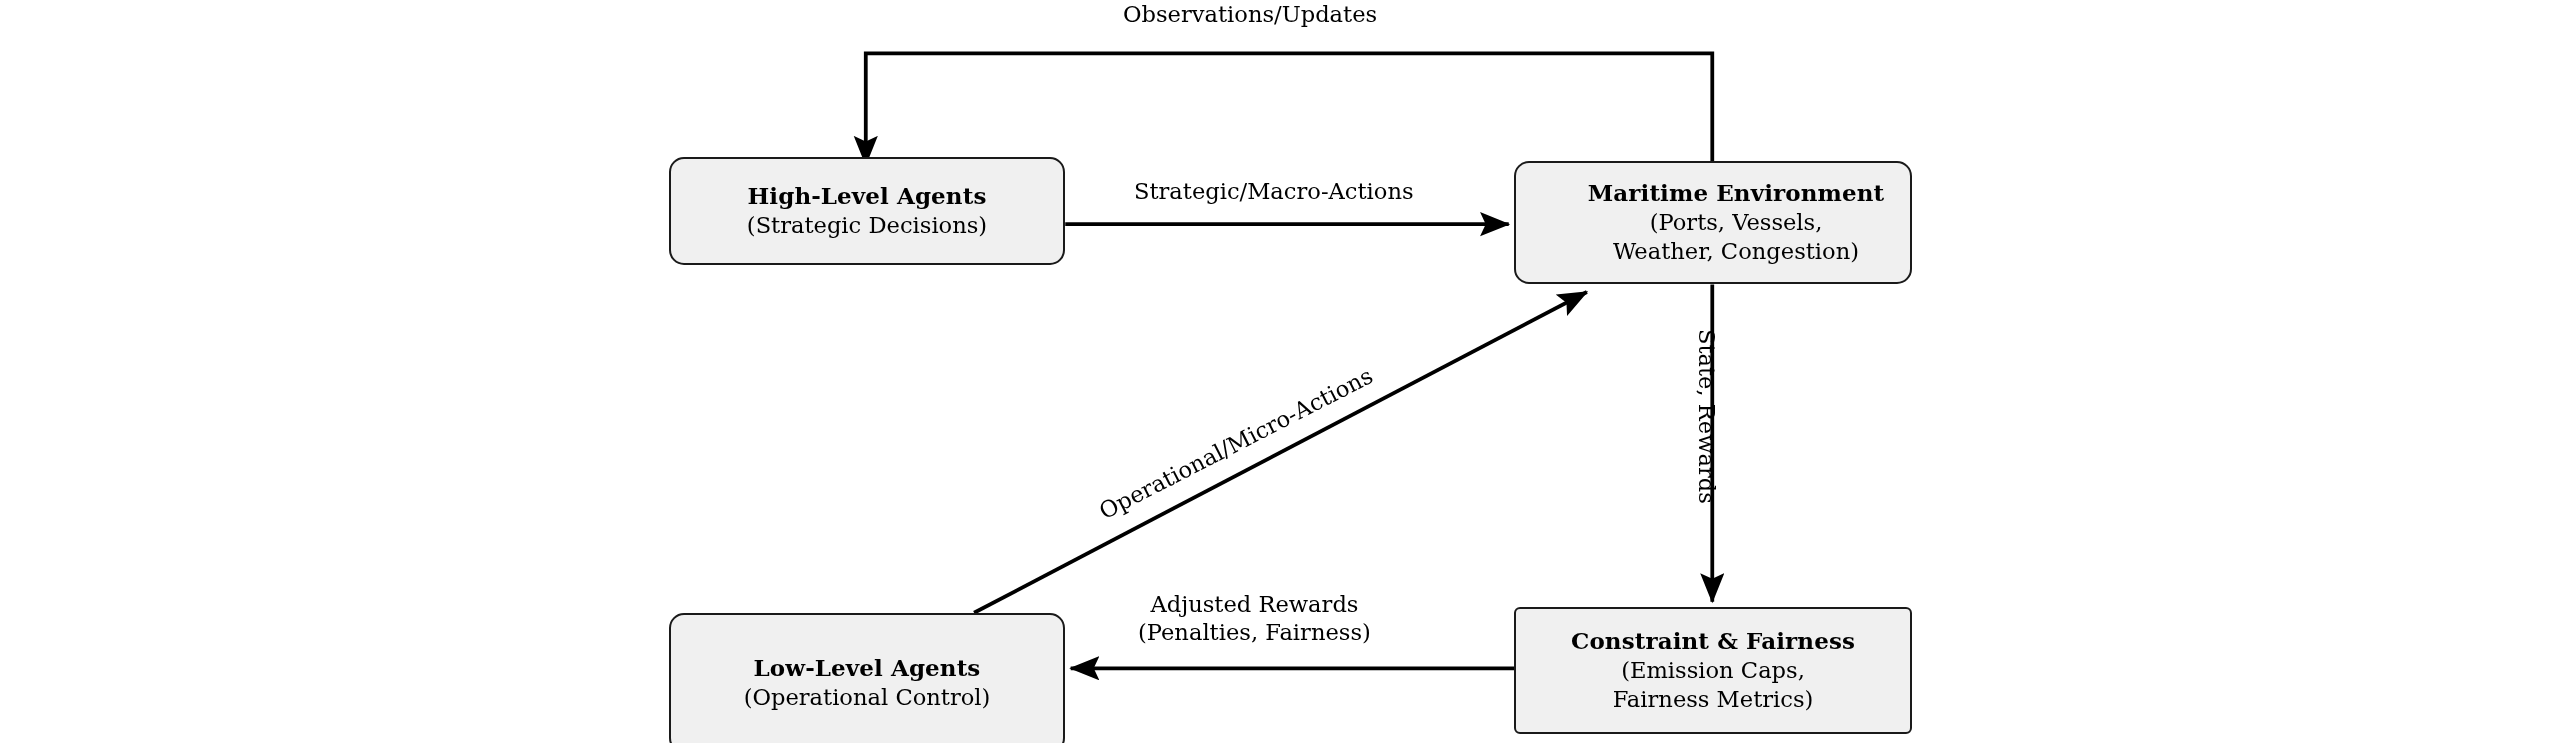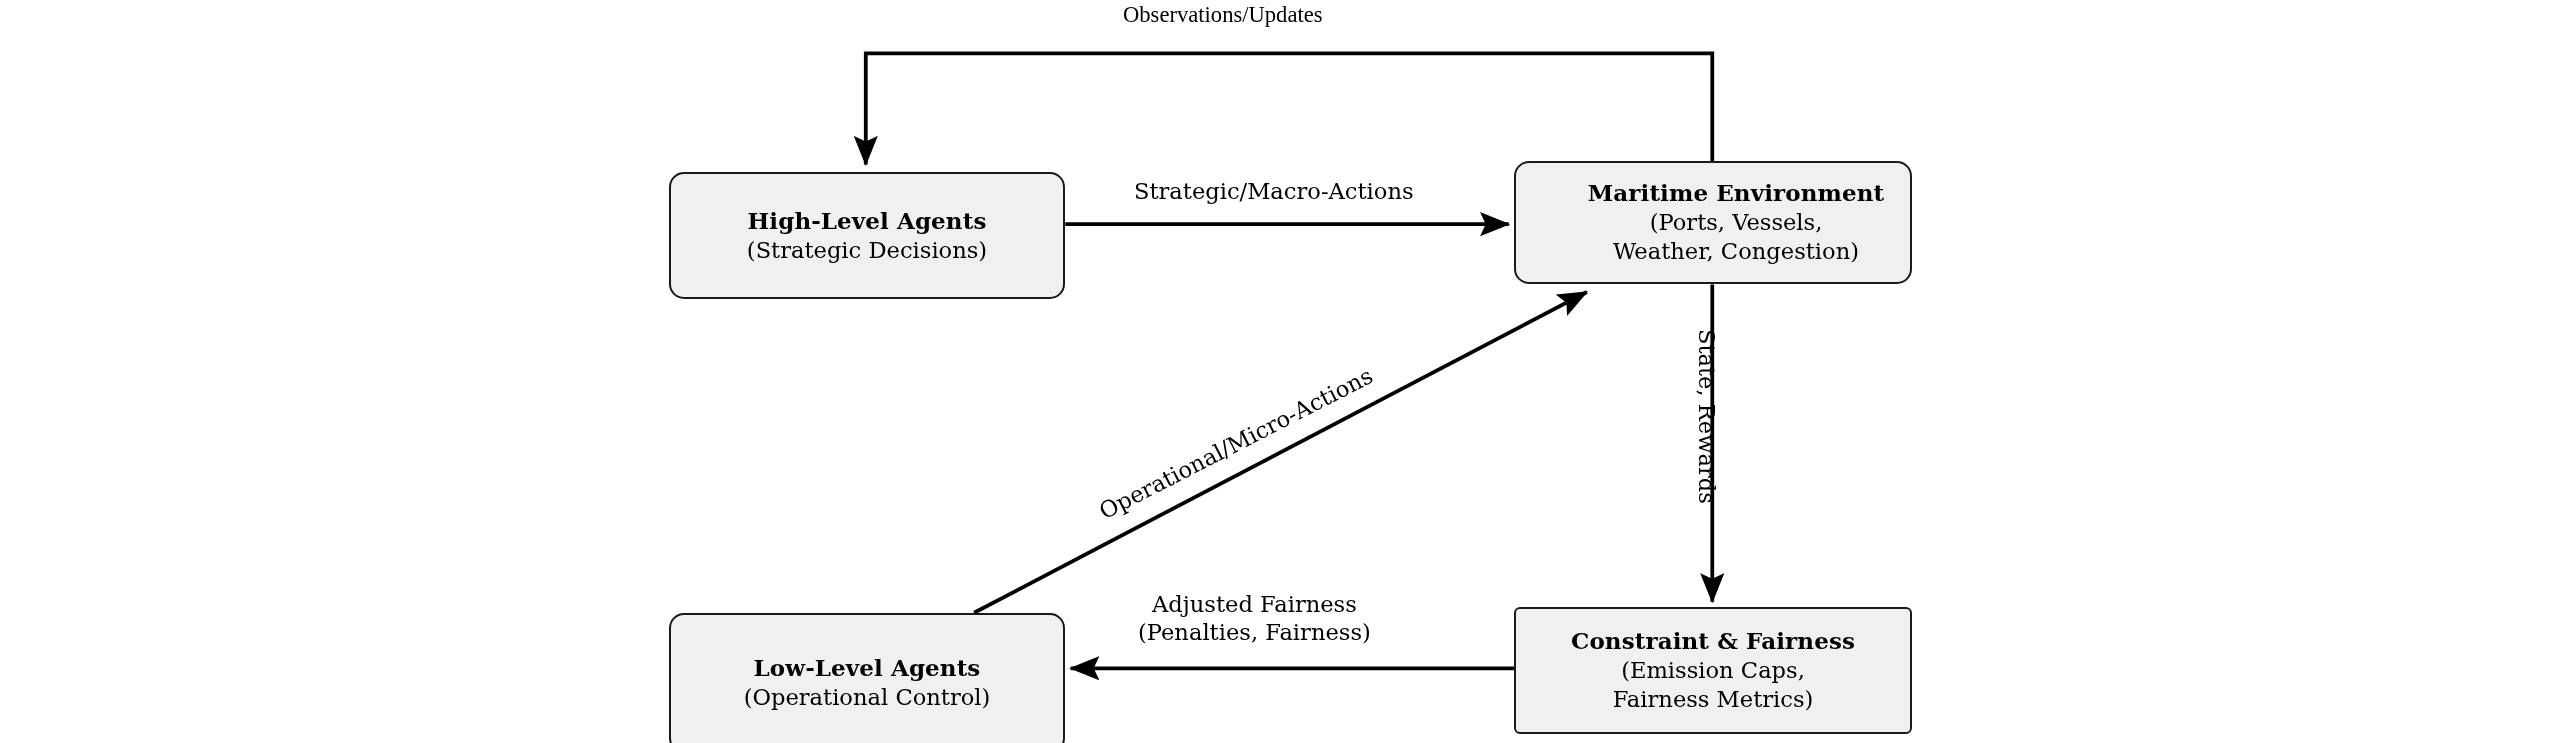--- a/index.html
+++ b/index.html
@@ -53,21 +53,21 @@
   .edge-label {
     position: absolute;
     color: #000000;
     font-size: 22.6px;
     line-height: 1.22;
     white-space: nowrap;
     text-align: center;
     background: transparent;
   }
   .edge-label .l2 { display: block; }
-  #label-observations-updates { left: 1123px; top: 1.4px; font-family: Liberation Serif, serif; }
+  #label-observations-updates { left: 1123px; top: 1.4px; }
   #label-strategic-macro-actions { left: 1134px; top: 178px; text-align: center; }
   #label-adjusted-rewards { left: 1138px; top: 591px; }
   #label-state-rewards {
     left: 1720px;
     top: 329px;
     transform-origin: left top;
     transform: rotate(90deg);
   }
   #label-operational-micro-actions {
     left: 1095px;
@@ -92,21 +92,21 @@
 
     <path d="M 1553,327 L 2200,327" fill="none" stroke="#000000" stroke-width="5.5" stroke-linecap="butt" marker-end="url(#arrowhead)"></path>
 
     <path d="M 2497,415 L 2497,878" fill="none" stroke="#000000" stroke-width="5.5" stroke-linecap="butt" marker-end="url(#arrowhead)"></path>
 
     <path d="M 2208,975 L 1561,975" fill="none" stroke="#000000" stroke-width="5.5" stroke-linecap="butt" marker-end="url(#arrowhead)"></path>
 
     <path d="M 1420,894 L 2314,426" fill="none" stroke="#000000" stroke-width="5.5" stroke-linecap="butt" marker-end="url(#arrowhead)"></path>
   </svg>
 
-  <div class="node" id="node-high-level-agents" style="left:669px; top:172px; width:396px; height:127px;">
+  <div class="node" id="node-high-level-agents" style="left:669px; top:157px; width:396px; height:108px;">
     <div class="node-title">High-Level Agents</div>
     <div class="node-sub">(Strategic Decisions)</div>
   </div>
 
   <div class="node" id="node-maritime-environment" style="left:1514px; top:161px; width:398px; height:123px;padding-left:46px;">
     <div class="node-title">Maritime Environment</div>
     <div class="node-sub">(Ports, Vessels,</div>
     <div class="node-sub">Weather, Congestion)</div>
   </div>
 
@@ -121,20 +121,20 @@
     <div class="node-sub">Fairness Metrics)</div>
   </div>
 
   <div class="edge-label" id="label-observations-updates">Observations/Updates</div>
 
   <div class="edge-label" id="label-strategic-macro-actions">Strategic/Macro-Actions</div>
 
   <div class="edge-label" id="label-state-rewards">State, Rewards</div>
 
   <div class="edge-label" id="label-adjusted-rewards">
-    <span class="l1">Adjusted Fairness</span>
+    <span class="l1">Adjusted Rewards</span>
     <span class="l2">(Penalties, Fairness)</span>
   </div>
 
   <div class="edge-label" id="label-operational-micro-actions">Operational/Micro-Actions</div>
 
 </div>
 
 
 </body></html>

